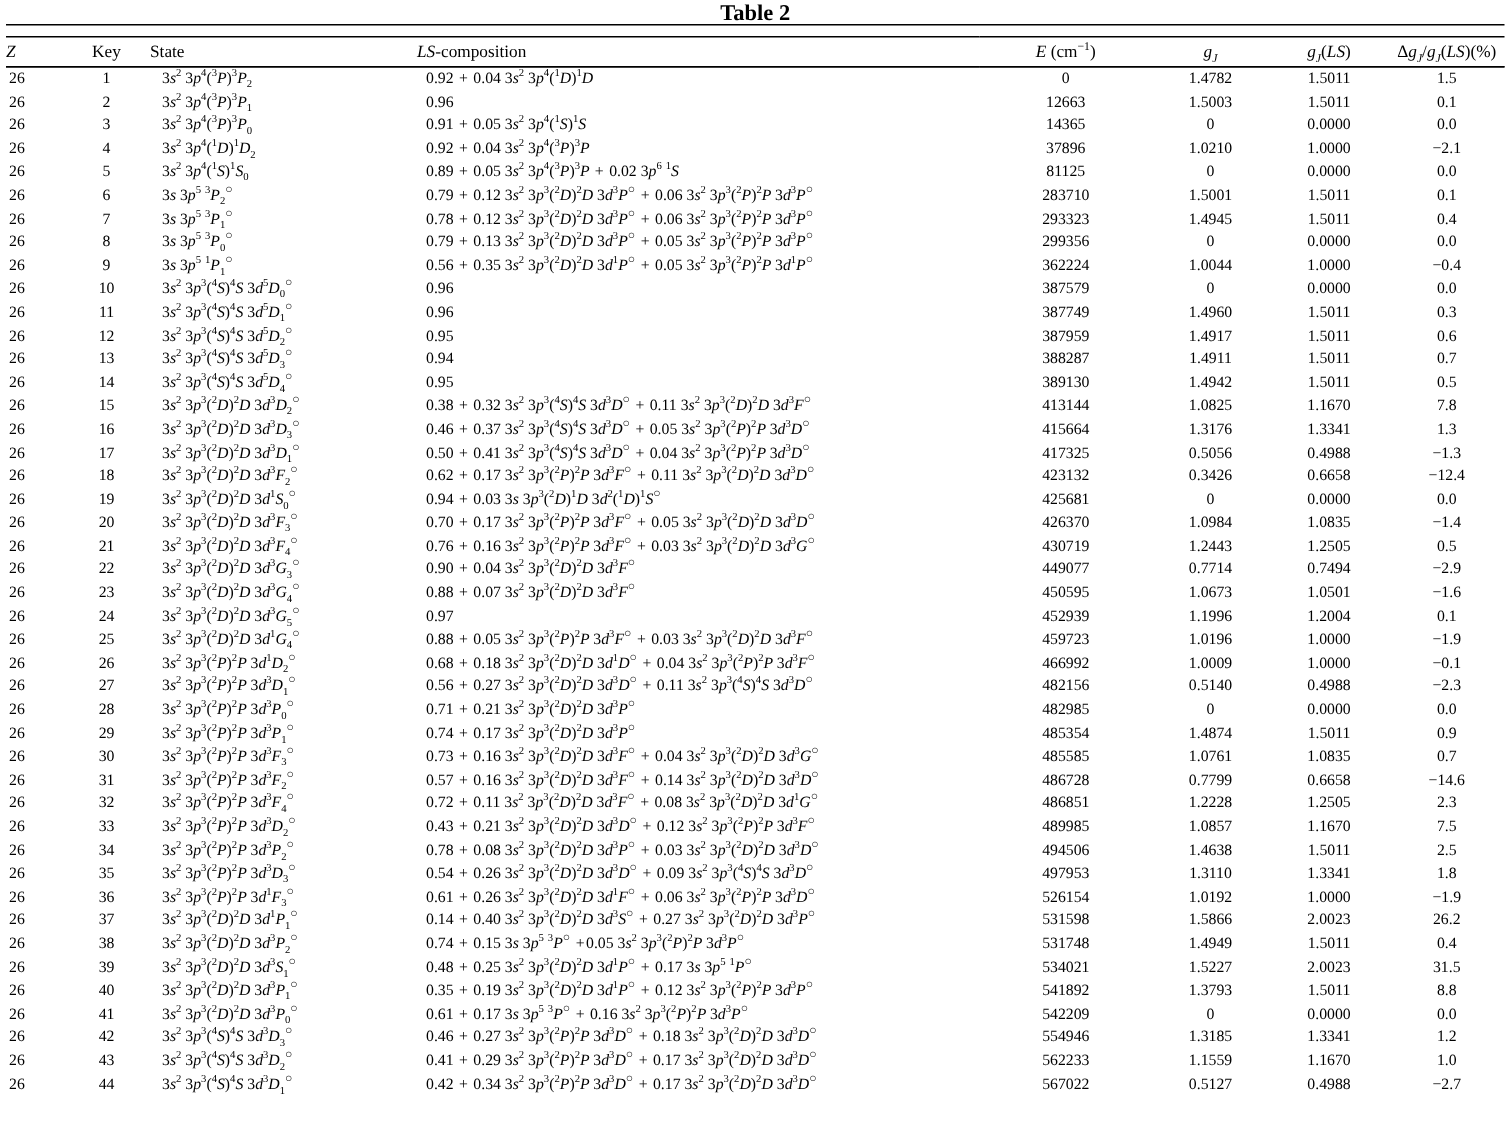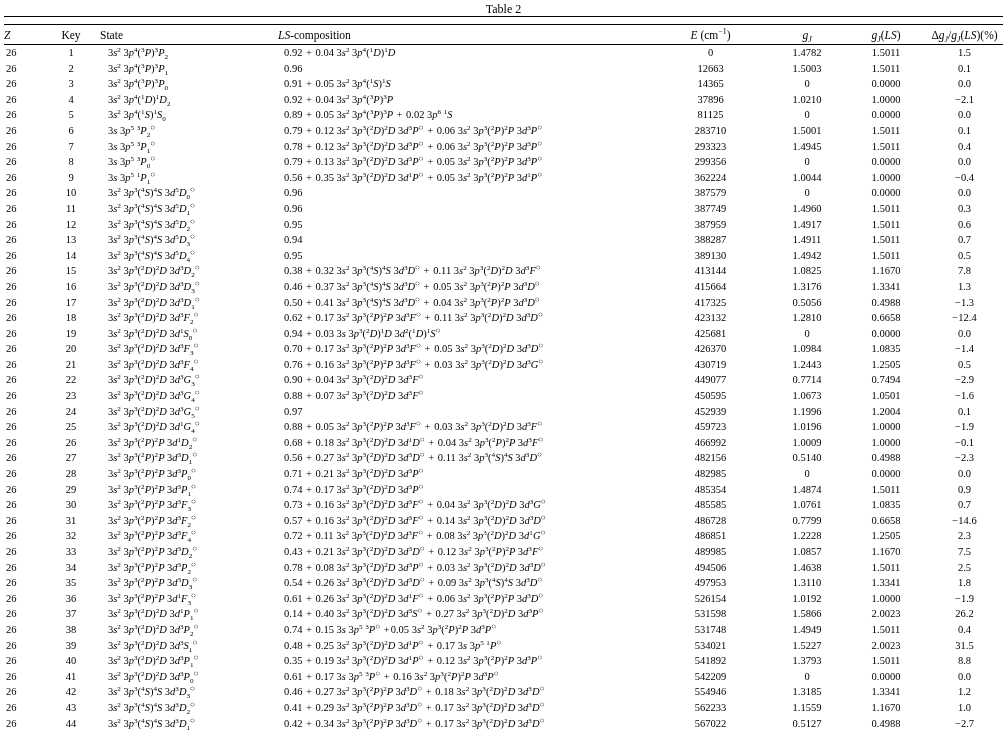--- a/index.html
+++ b/index.html
@@ -7,21 +7,21 @@
     width:1007px; height:755px;
     background:#ffffff;
     font-family:"Liberation Serif", serif;
     color:#000;
     overflow:hidden;
   }
   .page{ width:1007px; height:755px; position:relative; padding:0 4px; }
 
   
   .caption{ text-align:center; padding-top:3px; }
-  .cap-title{ font-size:12px; font-weight:normal; line-height:13px; }
+  .cap-title{ font-size:15px; font-weight:bold; line-height:13px; }
   .cap-sub{ font-size:11.5px; line-height:14px; }
 
   
   table.tbl{ width:999px; border-collapse:collapse; table-layout:fixed; margin-top:5px; }
 
   
   thead tr.head-row th{
     border-top:1px solid #000;
     border-bottom:1px solid #000;
     padding:4px 0 3px 0;
@@ -274,21 +274,21 @@
           <td class="c-gj">0.5056</td>
           <td class="c-gjls">0.4988</td>
           <td class="c-dg">−1.3</td>
         </tr>
         <tr>
           <td class="c-z">26</td>
           <td class="c-key">18</td>
           <td class="c-state"><span class="num">3</span>s<sup>2</sup> <span class="num">3</span>p<sup>3</sup><span class="up">(</span><sup>2</sup>D<span class="up">)</span><sup>2</sup>D <span class="num">3</span>d<sup>3</sup>F<sub>2</sub><span class="deg">○</span></td>
           <td class="c-ls"><span class="num">0</span><span class="num">.</span><span class="num">6</span><span class="num">2</span> <span class="plus">+</span> <span class="num">0</span><span class="num">.</span><span class="num">1</span><span class="num">7</span> <span class="num">3</span>s<sup>2</sup> <span class="num">3</span>p<sup>3</sup><span class="up">(</span><sup>2</sup>P<span class="up">)</span><sup>2</sup>P <span class="num">3</span>d<sup>3</sup>F<span class="deg">○</span> <span class="plus">+</span> <span class="num">0</span><span class="num">.</span><span class="num">1</span><span class="num">1</span> <span class="num">3</span>s<sup>2</sup> <span class="num">3</span>p<sup>3</sup><span class="up">(</span><sup>2</sup>D<span class="up">)</span><sup>2</sup>D <span class="num">3</span>d<sup>3</sup>D<span class="deg">○</span></td>
           <td class="c-e">423132</td>
-          <td class="c-gj">1.2810</td>
+          <td class="c-gj">0.3426</td>
           <td class="c-gjls">0.6658</td>
           <td class="c-dg">−12.4</td>
         </tr>
         <tr>
           <td class="c-z">26</td>
           <td class="c-key">19</td>
           <td class="c-state"><span class="num">3</span>s<sup>2</sup> <span class="num">3</span>p<sup>3</sup><span class="up">(</span><sup>2</sup>D<span class="up">)</span><sup>2</sup>D <span class="num">3</span>d<sup>1</sup>S<sub>0</sub><span class="deg">○</span></td>
           <td class="c-ls"><span class="num">0</span><span class="num">.</span><span class="num">9</span><span class="num">4</span> <span class="plus">+</span> <span class="num">0</span><span class="num">.</span><span class="num">0</span><span class="num">3</span> <span class="num">3</span>s  <span class="num">3</span>p<sup>3</sup><span class="up">(</span><sup>2</sup>D<span class="up">)</span><sup>1</sup>D <span class="num">3</span>d<sup>2</sup><span class="up">(</span><sup>1</sup>D<span class="up">)</span><sup>1</sup>S<span class="deg">○</span></td>
           <td class="c-e">425681</td>
           <td class="c-gj">0</td>

